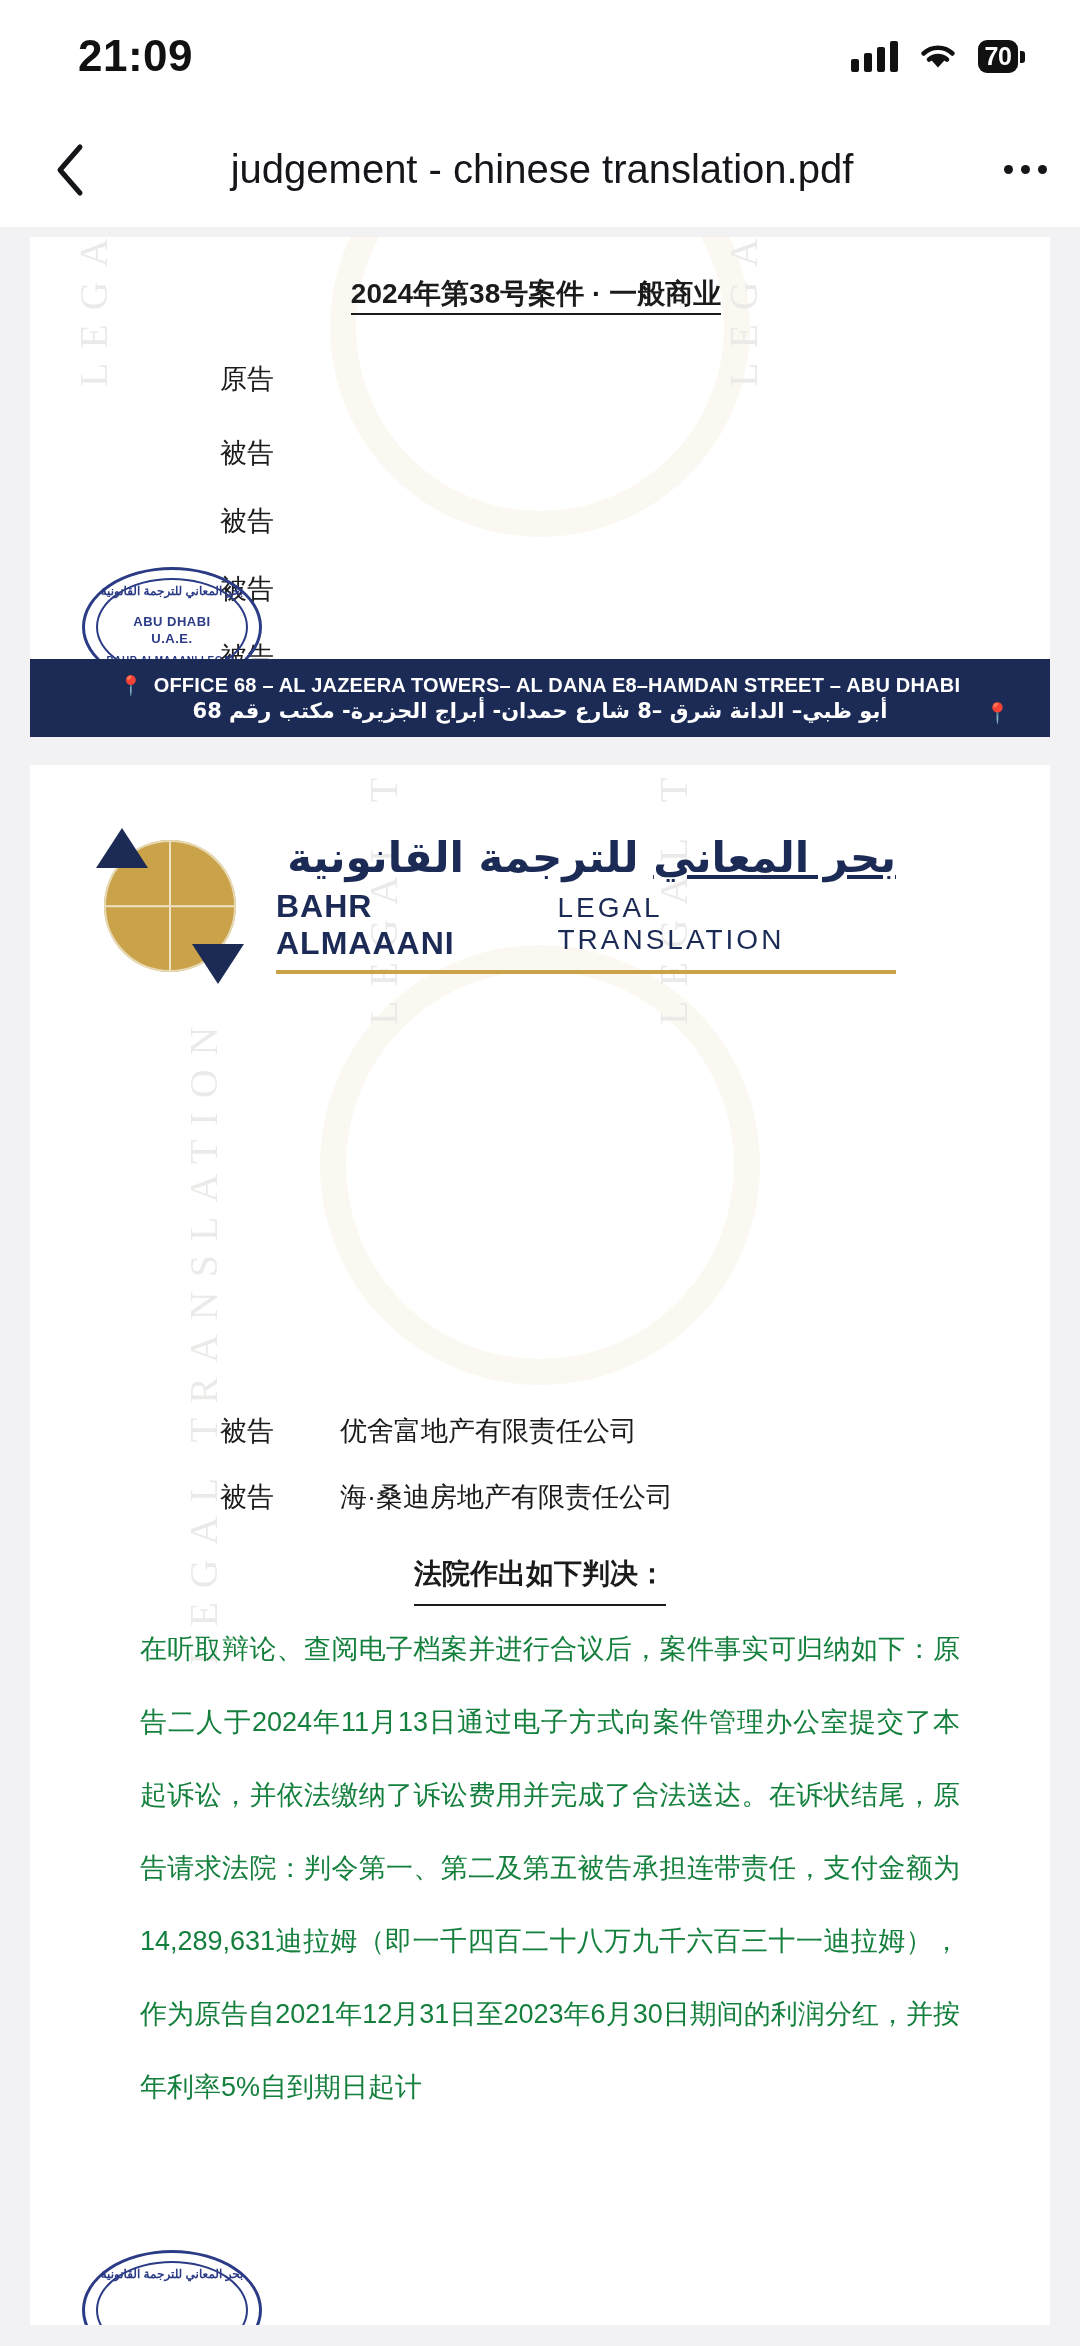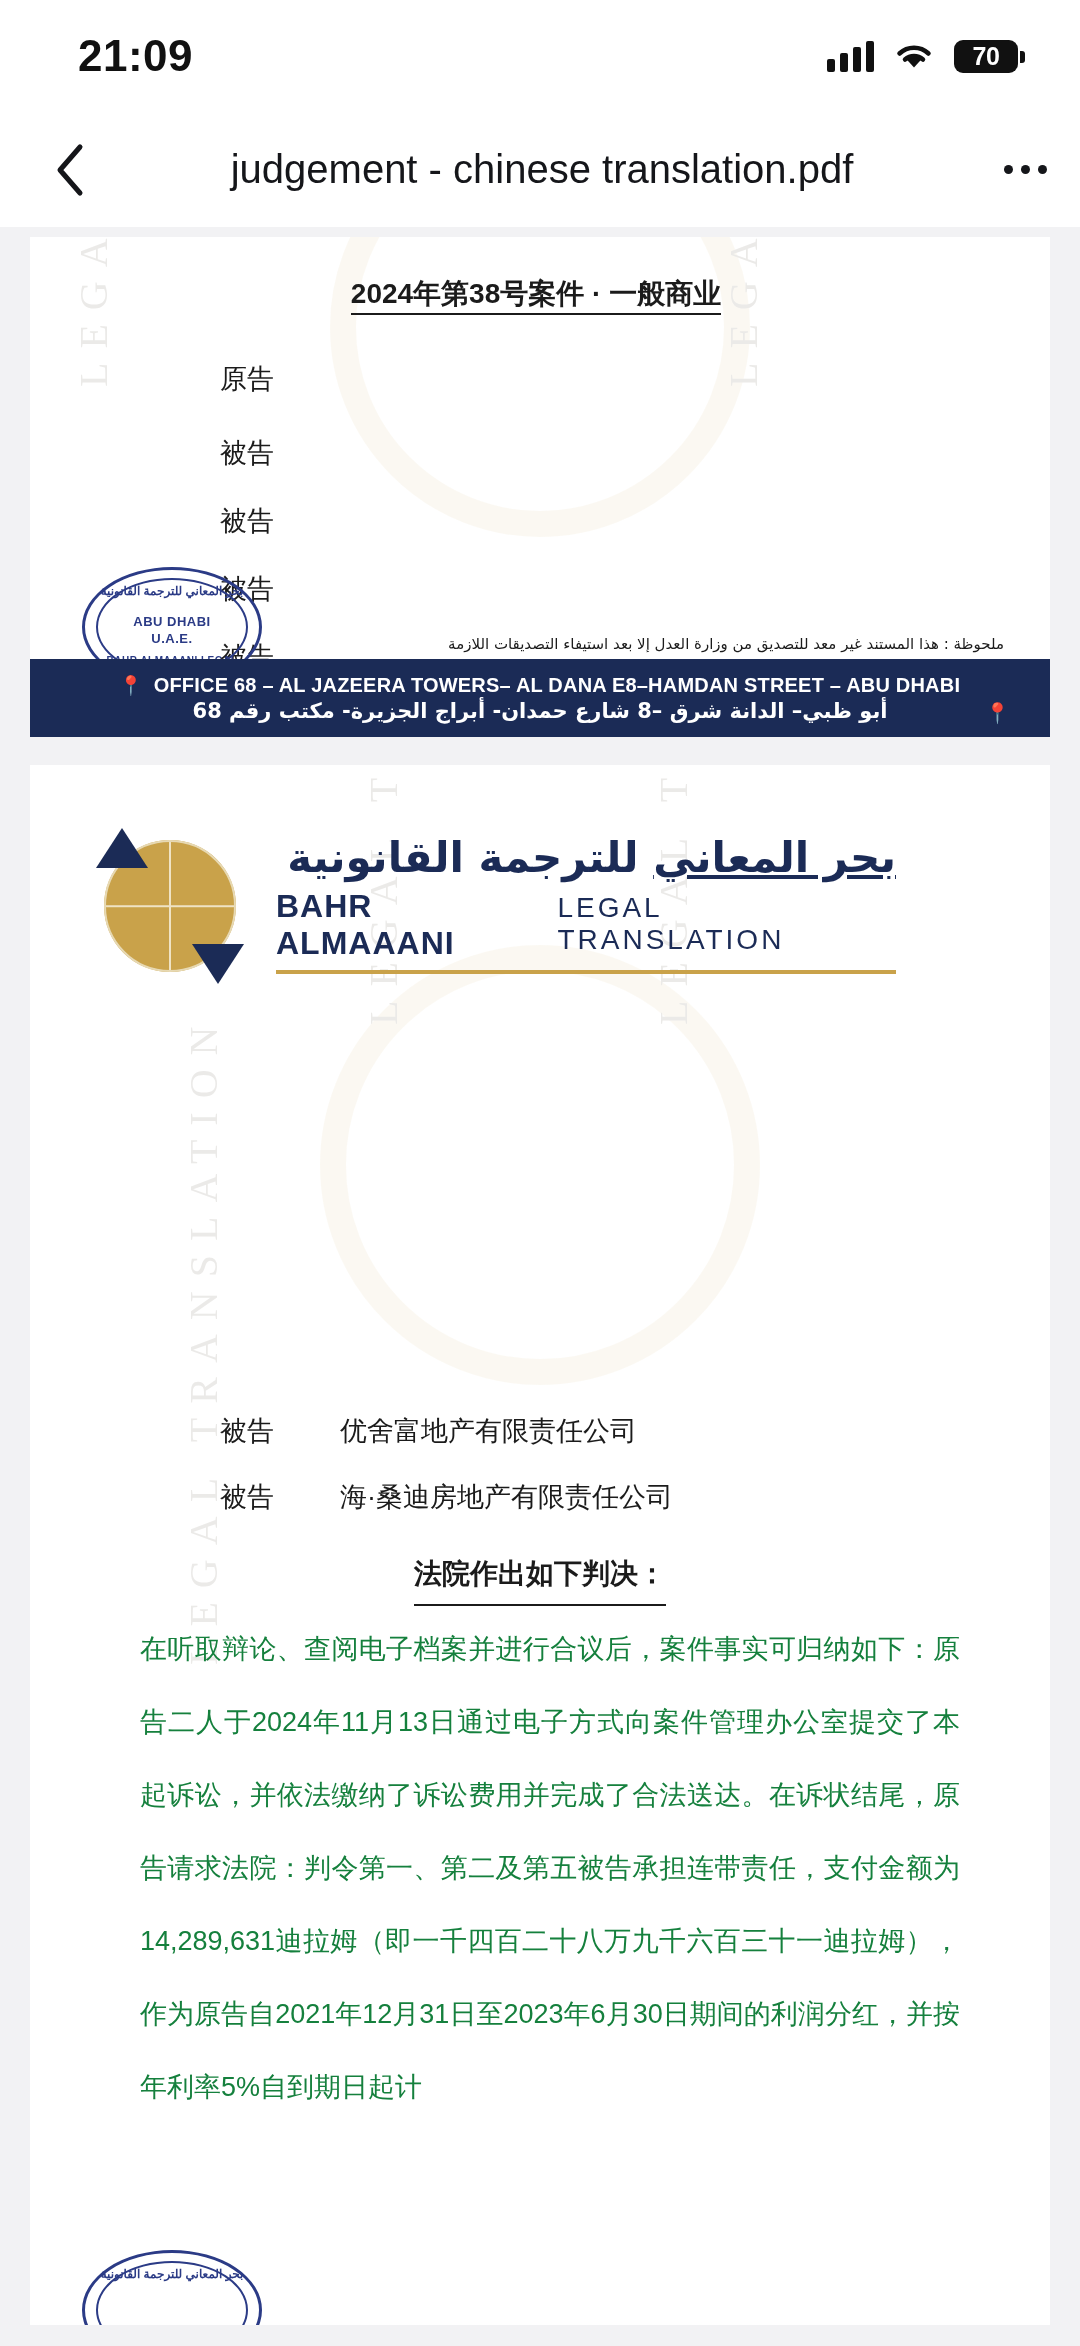--- a/index.html
+++ b/index.html
@@ -52,21 +52,21 @@
     background: #111;
     border-radius: 2px;
   }
   .signal-bars i:nth-child(1) { height: 13px; }
   .signal-bars i:nth-child(2) { height: 19px; }
   .signal-bars i:nth-child(3) { height: 25px; }
   .signal-bars i:nth-child(4) { height: 31px; }
   .wifi-icon { width: 40px; height: 30px; }
   .battery {
     position: relative;
-    width: 64px;
+    width: 40px;
     height: 33px;
     border-radius: 9px;
     background: #111;
     display: flex;
     align-items: center;
     justify-content: center;
   }
   .battery::after {
     content: "";
     position: absolute;
@@ -480,21 +480,20 @@
 
       <div class="stamp">
         <div class="stamp-ellipse"></div>
         <div class="stamp-ellipse inner"></div>
         <div class="stamp-txt stamp-ar">بحر المعاني للترجمة القانونية</div>
         <div class="stamp-txt stamp-city">ABU DHABI</div>
         <div class="stamp-txt stamp-cc">U.A.E.</div>
         <div class="stamp-txt stamp-bot">BAHR ALMAAANI LEGAL TRANSLATION</div>
       </div>
 
-      <div class="p1-note">ملحوظة : هذا المستند غير معد للتصديق من وزارة العدل إلا بعد استيفاء التصديقات اللازمة</div>
 
       <div class="contact-row">
         <div class="contact-item">
           <span class="ci-phone">☎</span>
           <span>+971 54 717 0069</span>
         </div>
         <div class="contact-item">
           <span class="ci-mail">✉</span>
           <span>bahralmaaani.trans@gmail.com</span>
         </div>

